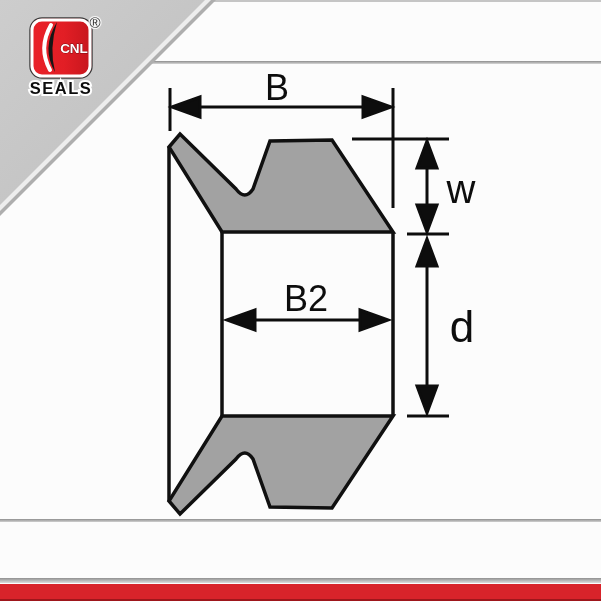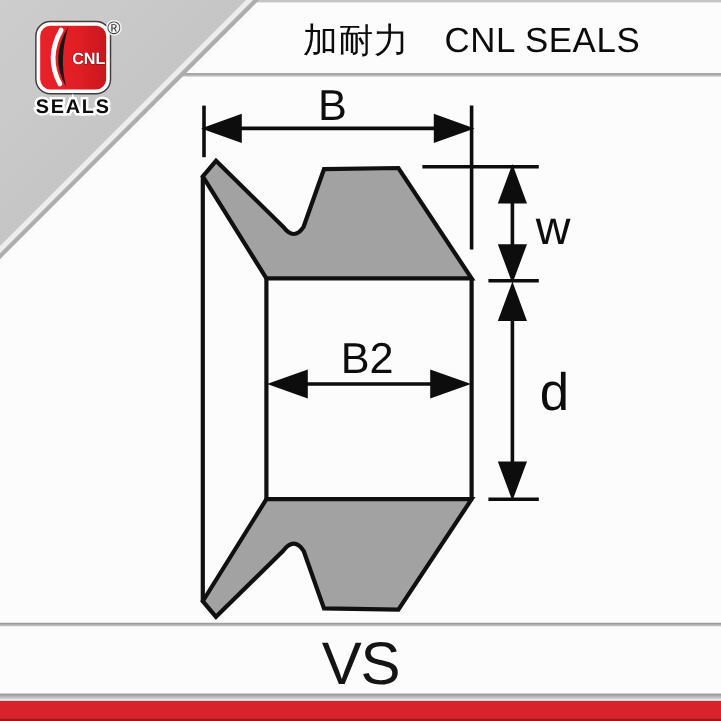--- a/index.html
+++ b/index.html
@@ -80,21 +80,20 @@
       <rect x="6" y="6" width="62" height="60" rx="12" fill="url(#lred)" stroke="#3c3c3c" stroke-width="1.4"></rect>
       <rect x="8" y="8" width="58" height="56" rx="10" fill="none" stroke="#ffffff" stroke-width="3"></rect>
       <path d="M27,13 Q14,36 26,58" fill="none" stroke="#ffffff" stroke-width="4" stroke-linecap="round"></path>
       <path d="M33,10 Q17,36 31,60 Q25,36 33,10 Z" fill="#161616"></path>
       <text x="50" y="41" text-anchor="middle" font-size="13.5" font-weight="bold" fill="#ffffff" stroke="#7a0d12" stroke-width="0.8" paint-order="stroke">CNL</text>
       <text x="71" y="16" text-anchor="middle" font-size="15" fill="#2e2e2e" stroke="#f5f5f5" stroke-width="2.5" paint-order="stroke">®</text>
       <text x="37" y="82" text-anchor="middle" font-size="16.5" font-weight="bold" letter-spacing="1.5" fill="#0d0d0d" stroke="#ffffff" stroke-width="4" paint-order="stroke">SEALS</text>
     </svg>
   </div>
 
-  <div class="page-title">加耐力　CNL SEALS</div>
 
   <svg class="diagram-svg" width="601" height="601" viewBox="0 0 601 601">
     <g stroke="#101010" stroke-width="3.5" fill="#a2a2a2" stroke-linejoin="miter">
 
       <path d="M180,134 L236,189 Q245,201 253,189 L270,141 L332,140 L393,232 L222,232 L169,147 Z"></path>
 
       <path d="M180,514 L236,459 Q245,447 253,459 L270,507 L332,508 L393,416 L222,416 L169,501 Z"></path>
     </g>
     <g stroke="#101010" stroke-width="3.5" fill="none">
       <path d="M169,147 L169,501"></path>
@@ -130,17 +129,16 @@
 
     <g stroke="#0d0d0d" stroke-width="3" fill="#0d0d0d">
       <path fill="none" d="M253,320 L363,320"></path>
       <polygon points="227,320 255,310 255,330"></polygon>
       <polygon points="388,320 360,310 360,330"></polygon>
     </g>
     <text x="306" y="311" text-anchor="middle" font-size="36" fill="#0d0d0d">B2</text>
   </svg>
 
   <div class="divider-upper"></div>
-  <div class="model-label">VS</div>
   <div class="divider-lower"></div>
   <div class="red-bar"></div>
 
 </div>
 
 </body></html>

